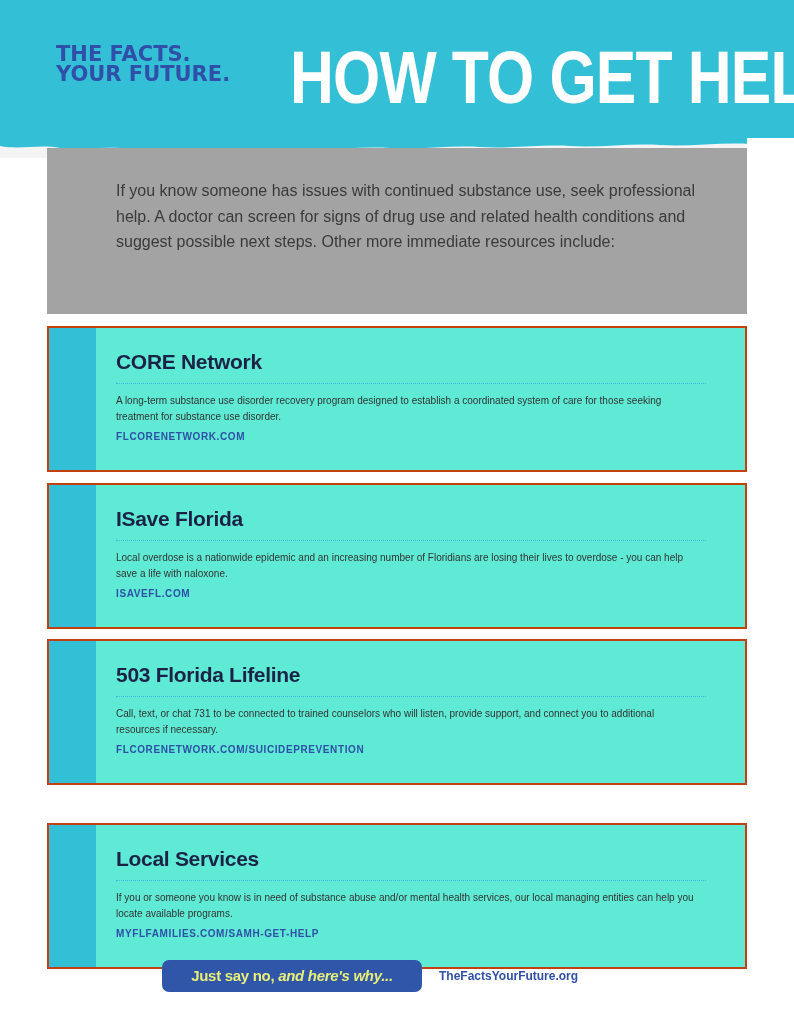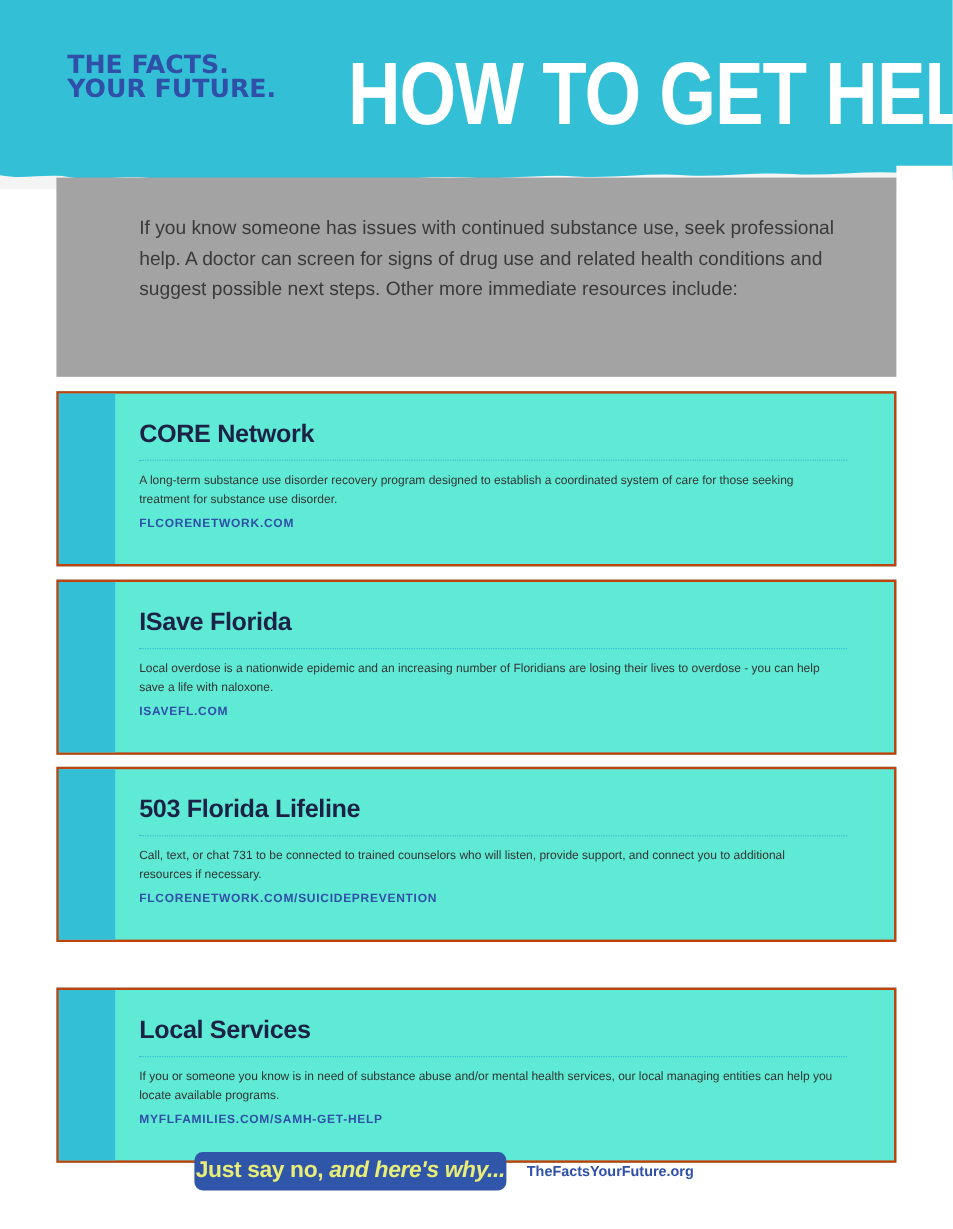--- a/index.html
+++ b/index.html
@@ -56,21 +56,21 @@
     font-size: 10px; line-height: 16px; color: #333333;
   }
   .card .c-link {
     position: absolute; left: 67px; top: 103px;
     font-size: 10px; font-weight: bold; color: #2f4fa8; letter-spacing: 0.6px;
   }
 
   .footer-pill {
     position: absolute; left: 162px; top: 960px; width: 260px; height: 32px;
     background: #2f56a8; border-radius: 7px;
-    color: #e8ee78; font-weight: bold; font-size: 19px; line-height: 32px;
+    color: #e8ee78; font-weight: bold; font-size: 15px; line-height: 32px;
     text-align: center; letter-spacing: -0.3px;
   }
   .footer-pill em { font-style: italic; }
   .footer-url {
     position: absolute; left: 439px; top: 965px;
     color: #2f4fa8; font-weight: bold; font-size: 12px; line-height: 22px;
   }
 </style>
 </head>
 <body>

